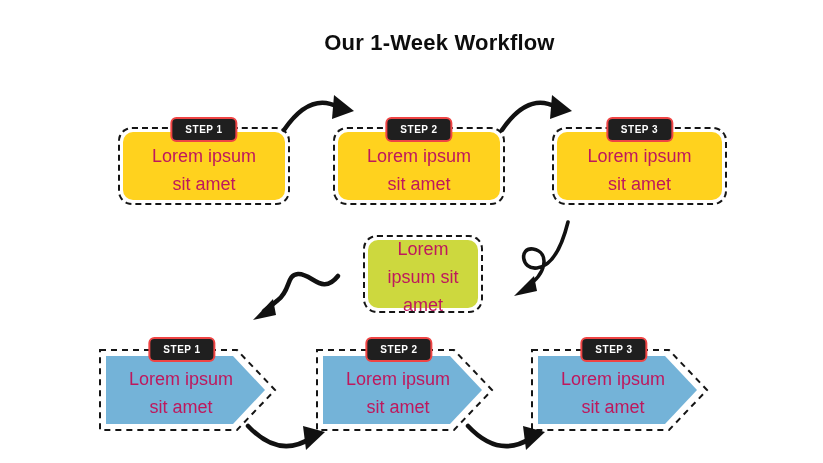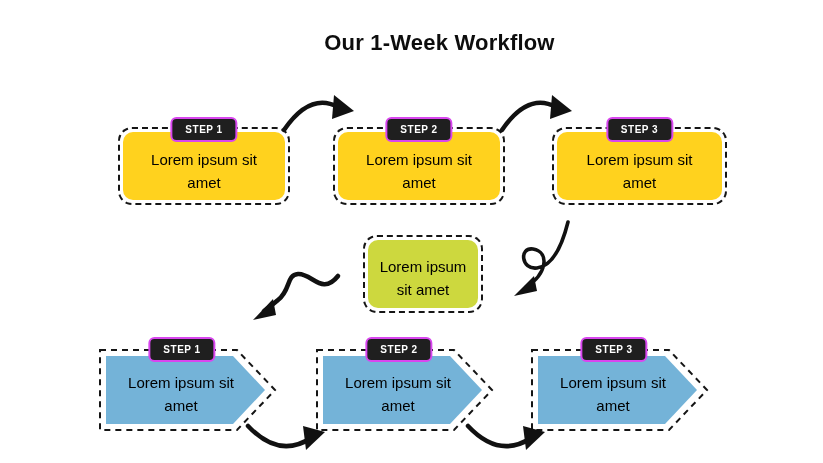--- a/index.html
+++ b/index.html
@@ -16,28 +16,28 @@
     position:absolute;box-sizing:border-box;border:2px dashed #151515;border-radius:14px;
     background:#ffffff;
   }
   .card .fill{
     position:absolute;inset:3px;border-radius:10px;
     display:flex;align-items:center;justify-content:center;text-align:center;
   }
   .card.yellow .fill{background:#FFD21E;}
   .card.green  .fill{background:#CDD83E;}
   .step-text{
-    font-size:15px;line-height:1.55;color:#000000;display:inline-block;
+    font-size:18px;line-height:1.55;color:#be185d;display:inline-block;
   }
   .card .step-text{width:124px;padding-top:10px;}
   .card.green .step-text{width:94px;padding-top:8px;}
   
   .badge{
     position:absolute;top:-12px;left:50%;transform:translateX(-50%);
-    background:#1f1f1f;color:#ffffff;border:2px solid #d946ef;border-radius:6px;
+    background:#1f1f1f;color:#ffffff;border:2px solid #ef4444;border-radius:6px;
     font-size:10px;font-weight:700;letter-spacing:.5px;white-space:nowrap;
     padding:5px 13px;z-index:3;
   }
   
   .penta{position:absolute;width:180px;height:84px;}
   .penta svg{position:absolute;left:0;top:0;}
   .penta .badge{left:84px;top:-11px;}
   .penta .step-text-wrap{
     position:absolute;left:8px;top:4px;width:150px;height:76px;
     display:flex;align-items:center;justify-content:center;text-align:center;

